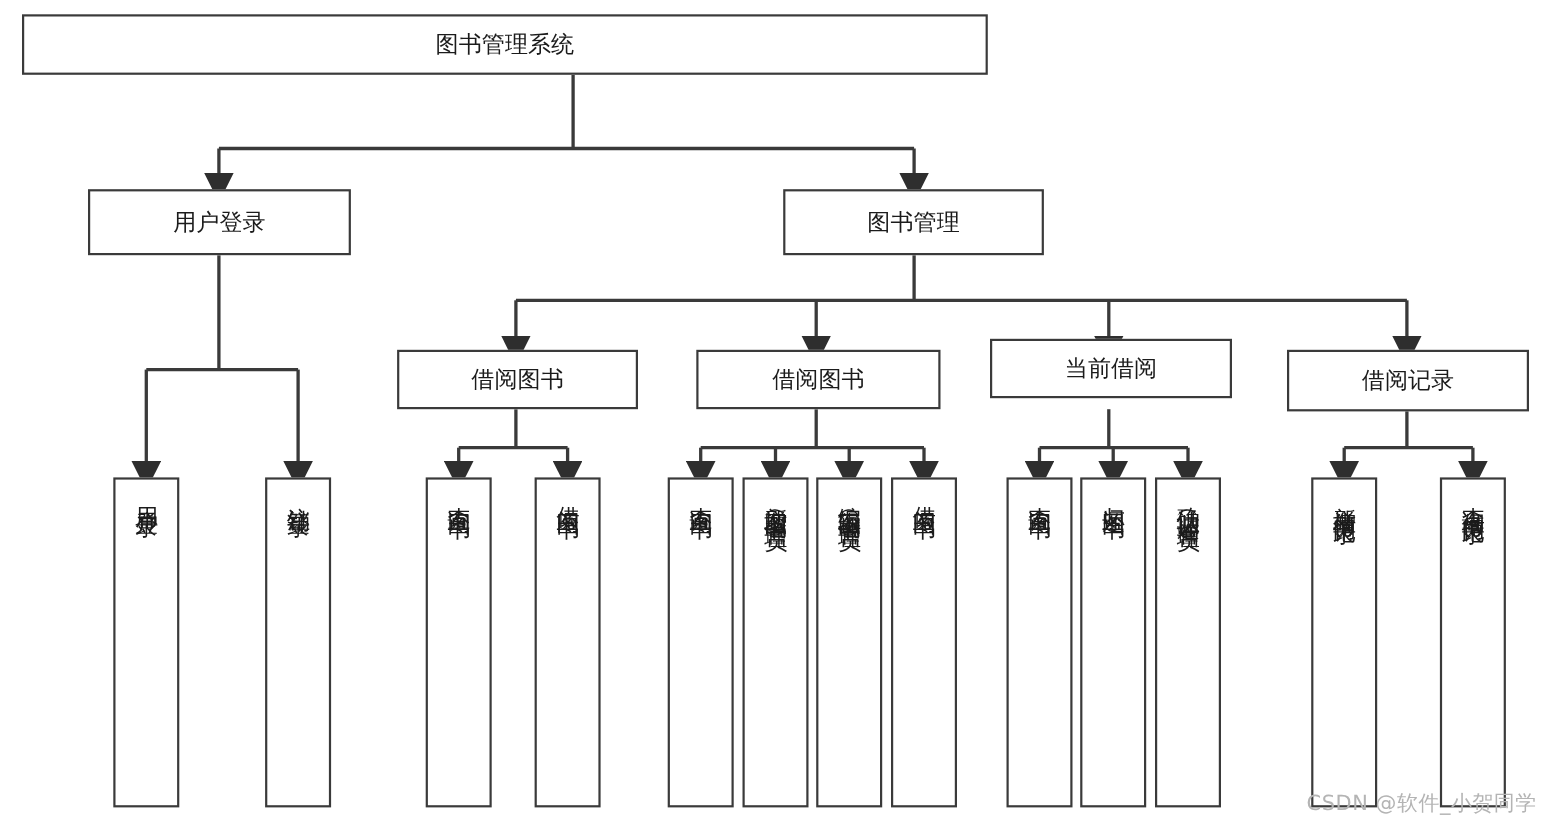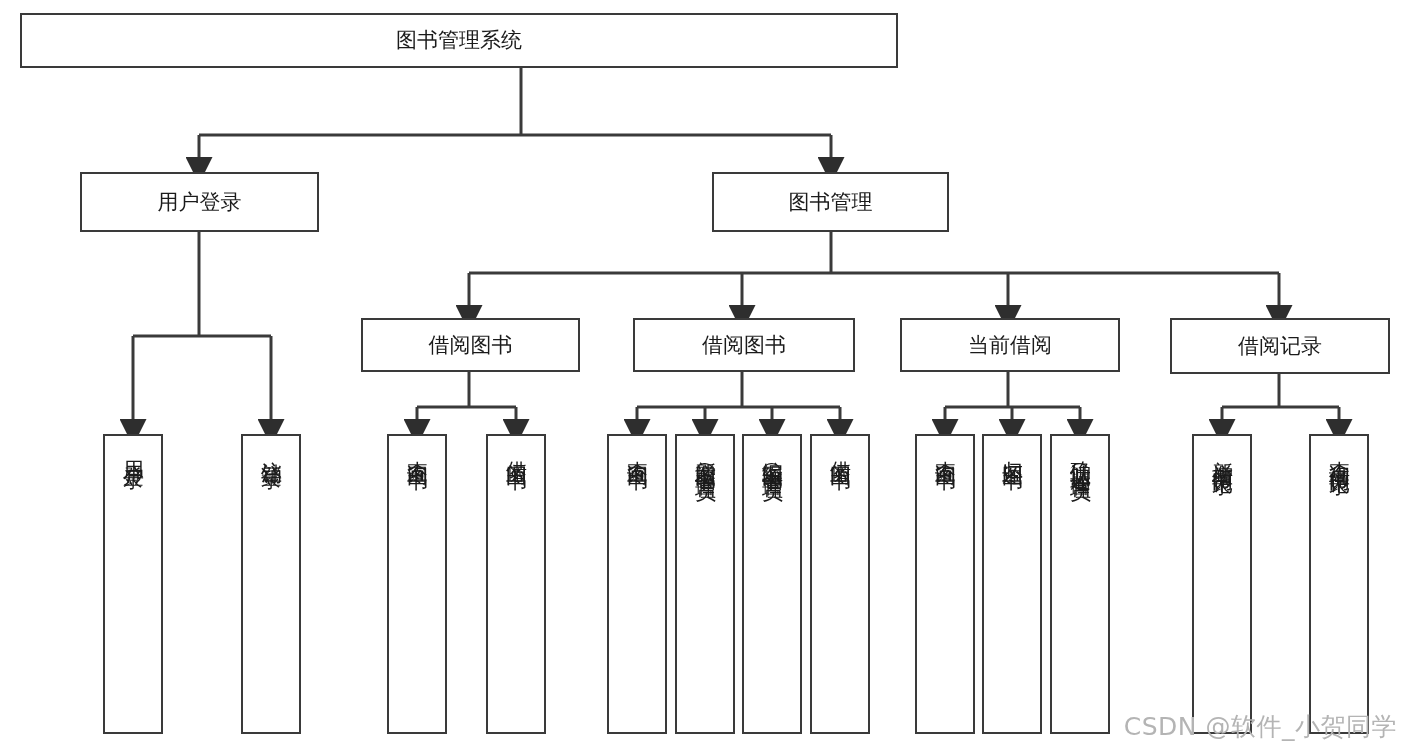--- a/index.html
+++ b/index.html
@@ -56,21 +56,21 @@
     white-space: nowrap;
   }
   .node-label {
     display: block;
     white-space: nowrap;
   }
   #watermark {
     position: absolute;
     right: 8px;
     bottom: 4px;
-    font-size: 25px;
+    font-size: 19px;
     color: #b4b4b4;
     letter-spacing: 0.5px;
     white-space: nowrap;
     user-select: none;
     margin-top: 24px;
   }
 </style>
 </head>
 <body>
 
@@ -137,21 +137,21 @@
   <div class="node horizontal" style="left:712px; top:172px; width:237px; height:60px;text-align:right;">
     <span class="node-label">图书管理</span>
   </div>
 
   <div class="node horizontal" style="left:361px; top:318px; width:219px; height:54px;">
     <span class="node-label">借阅图书</span>
   </div>
   <div class="node horizontal" style="left:633px; top:318px; width:222px; height:54px;">
     <span class="node-label">借阅图书</span>
   </div>
-  <div class="node horizontal" style="left:900px; top:318px; width:220px; height:54px;">
+  <div class="node horizontal" style="left:900px; top:308px; width:220px; height:54px;">
     <span class="node-label">当前借阅</span>
   </div>
   <div class="node horizontal" style="left:1170px; top:318px; width:220px; height:56px;">
     <span class="node-label">借阅记录</span>
   </div>
 
   <div class="node vertical" style="left:103px; top:434px; width:60px; height:300px;">
     <span class="vtext">用户登录</span>
   </div>
   <div class="node vertical" style="left:241px; top:434px; width:60px; height:300px;">

